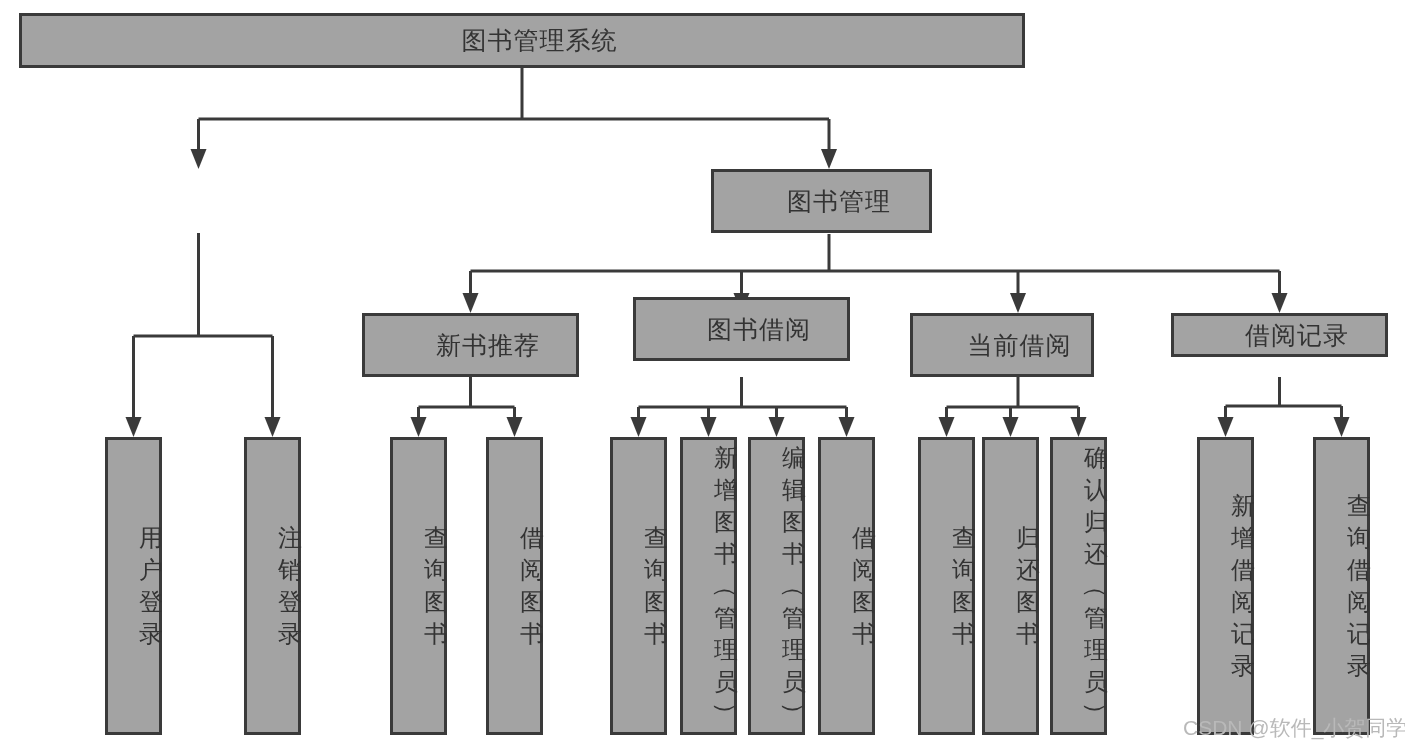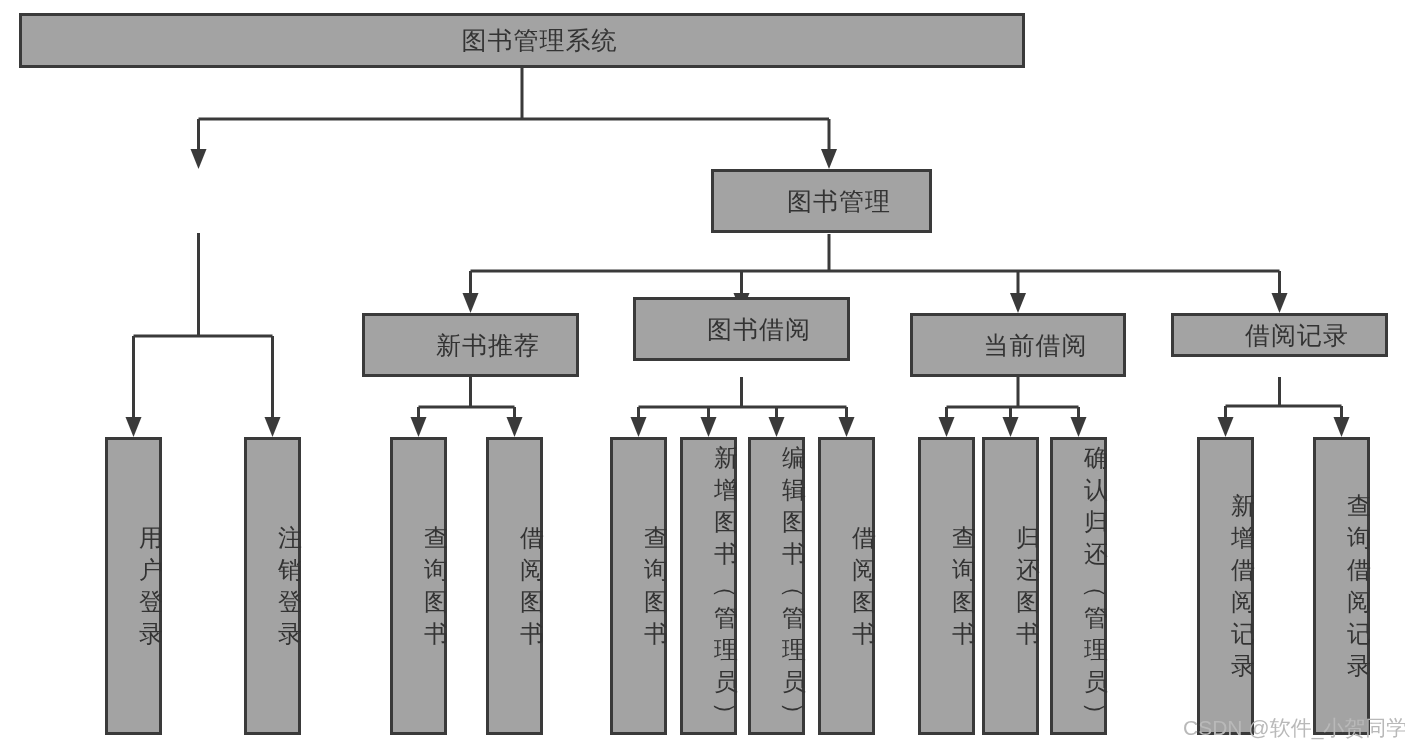--- a/index.html
+++ b/index.html
@@ -92,21 +92,21 @@
   <div class="node" style="left:711px;top:169px;width:221px;height:64px;">
     <span class="hlabel">图书管理</span>
   </div>
 
   <div class="node" style="left:362px;top:313px;width:217px;height:64px;">
     <span class="hlabel">新书推荐</span>
   </div>
   <div class="node" style="left:633px;top:297px;width:217px;height:64px;">
     <span class="hlabel">图书借阅</span>
   </div>
-  <div class="node" style="left:910px;top:313px;width:216px;height:64px;">
+  <div class="node" style="left:910px;top:313px;width:184px;height:64px;">
     <span class="hlabel">当前借阅</span>
   </div>
   <div class="node" style="left:1171px;top:313px;width:217px;height:44px;">
     <span class="hlabel">借阅记录</span>
   </div>
 
   <div class="node leaf" style="left:105px;">
     <div class="vlabel">
         <div>用</div>
         <div>户</div>

